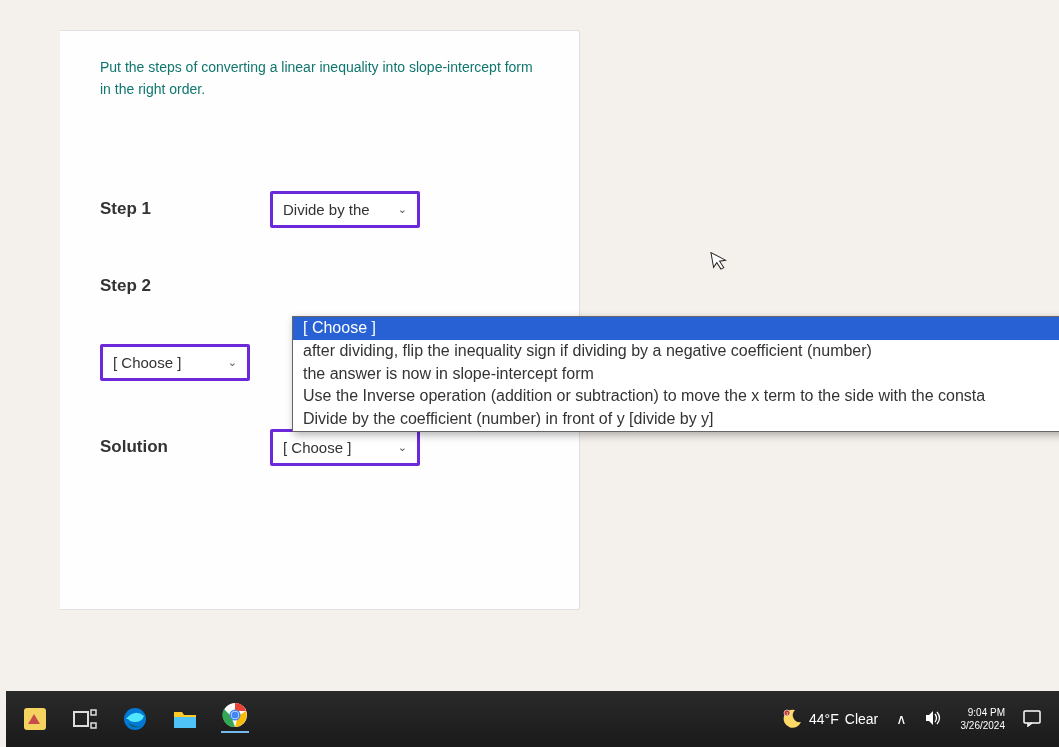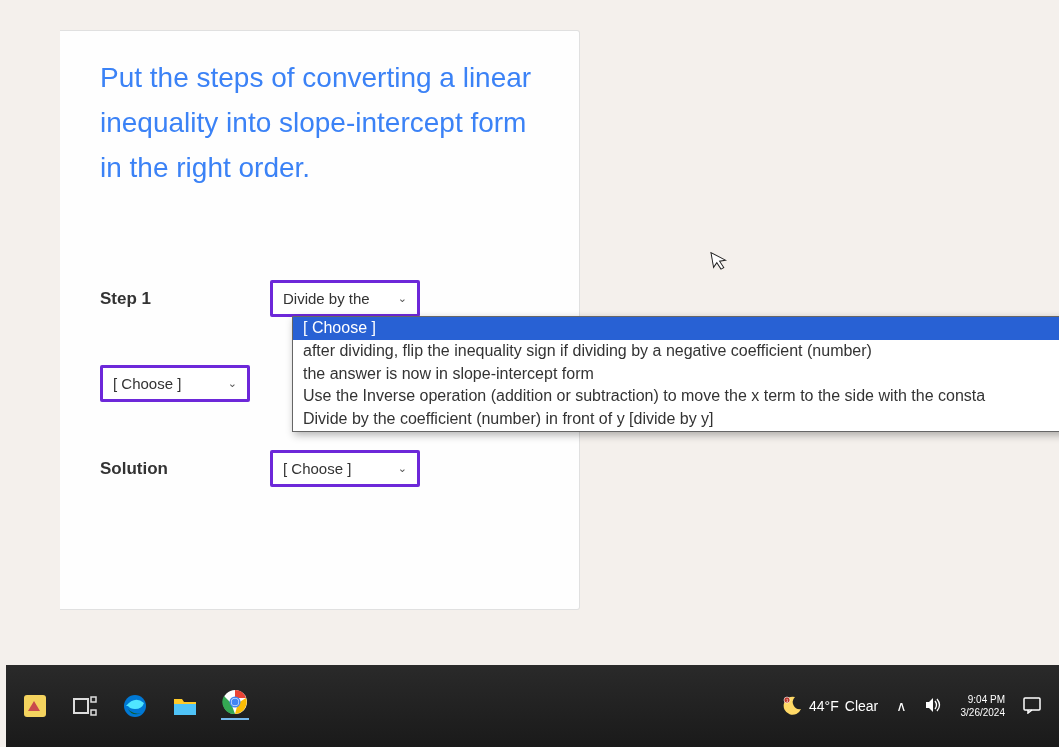--- a/index.html
+++ b/index.html
@@ -25,22 +25,22 @@
       margin: 0 0 0 60px;
       padding: 25px 40px 50px 40px;
       border: 1px solid #e0e0e0;
       border-left: none;
       width: 520px;
       position: relative;
       height: 580px;
       border-radius: 0 3px 3px 0;
     }
     .question-text {
-      font-size: 28px;
-      color: #3b82f6;
+      font-size: 14px;
+      color: #0f766e;
       line-height: 1.6;
       font-weight: 500;
       margin-bottom: 90px;
     }
     .step-row {
       display: flex;
       align-items: center;
       margin-bottom: 48px;
       position: relative;
     }
@@ -95,21 +95,21 @@
       font-size: 18px;
       color: #222;
       z-index: 200;
       transform: rotate(-10deg);
     }
     .taskbar {
       position: absolute;
       bottom: 0;
       left: 6px;
       right: 0;
-      height: 82px;
+      height: 56px;
       background: linear-gradient(to bottom, #2a2a2a, #1a1a1a);
       display: flex;
       align-items: center;
       padding: 0 10px;
       color: #fff;
     }
     .taskbar-left {
       display: flex;
       align-items: center;
       gap: 22px;
@@ -159,20 +159,23 @@
     <div class="question-text">Put the steps of converting a linear inequality into slope-intercept form in the right order.</div>
 
     <div class="step-row">
       <div class="step-label">Step 1</div>
       <div class="dropdown">
         <span>Divide by the</span>
         <span class="chevron">⌄</span>
       </div>
     </div>
 
+    <div class="step-row">
+      <div class="step-label">Step 2</div>
+    </div>
 
     <div class="step-row">
       <div class="dropdown">
         <span>[ Choose ]</span>
         <span class="chevron">⌄</span>
       </div>
     </div>
 
     <div class="step-row">
       <div class="step-label">Solution</div>

